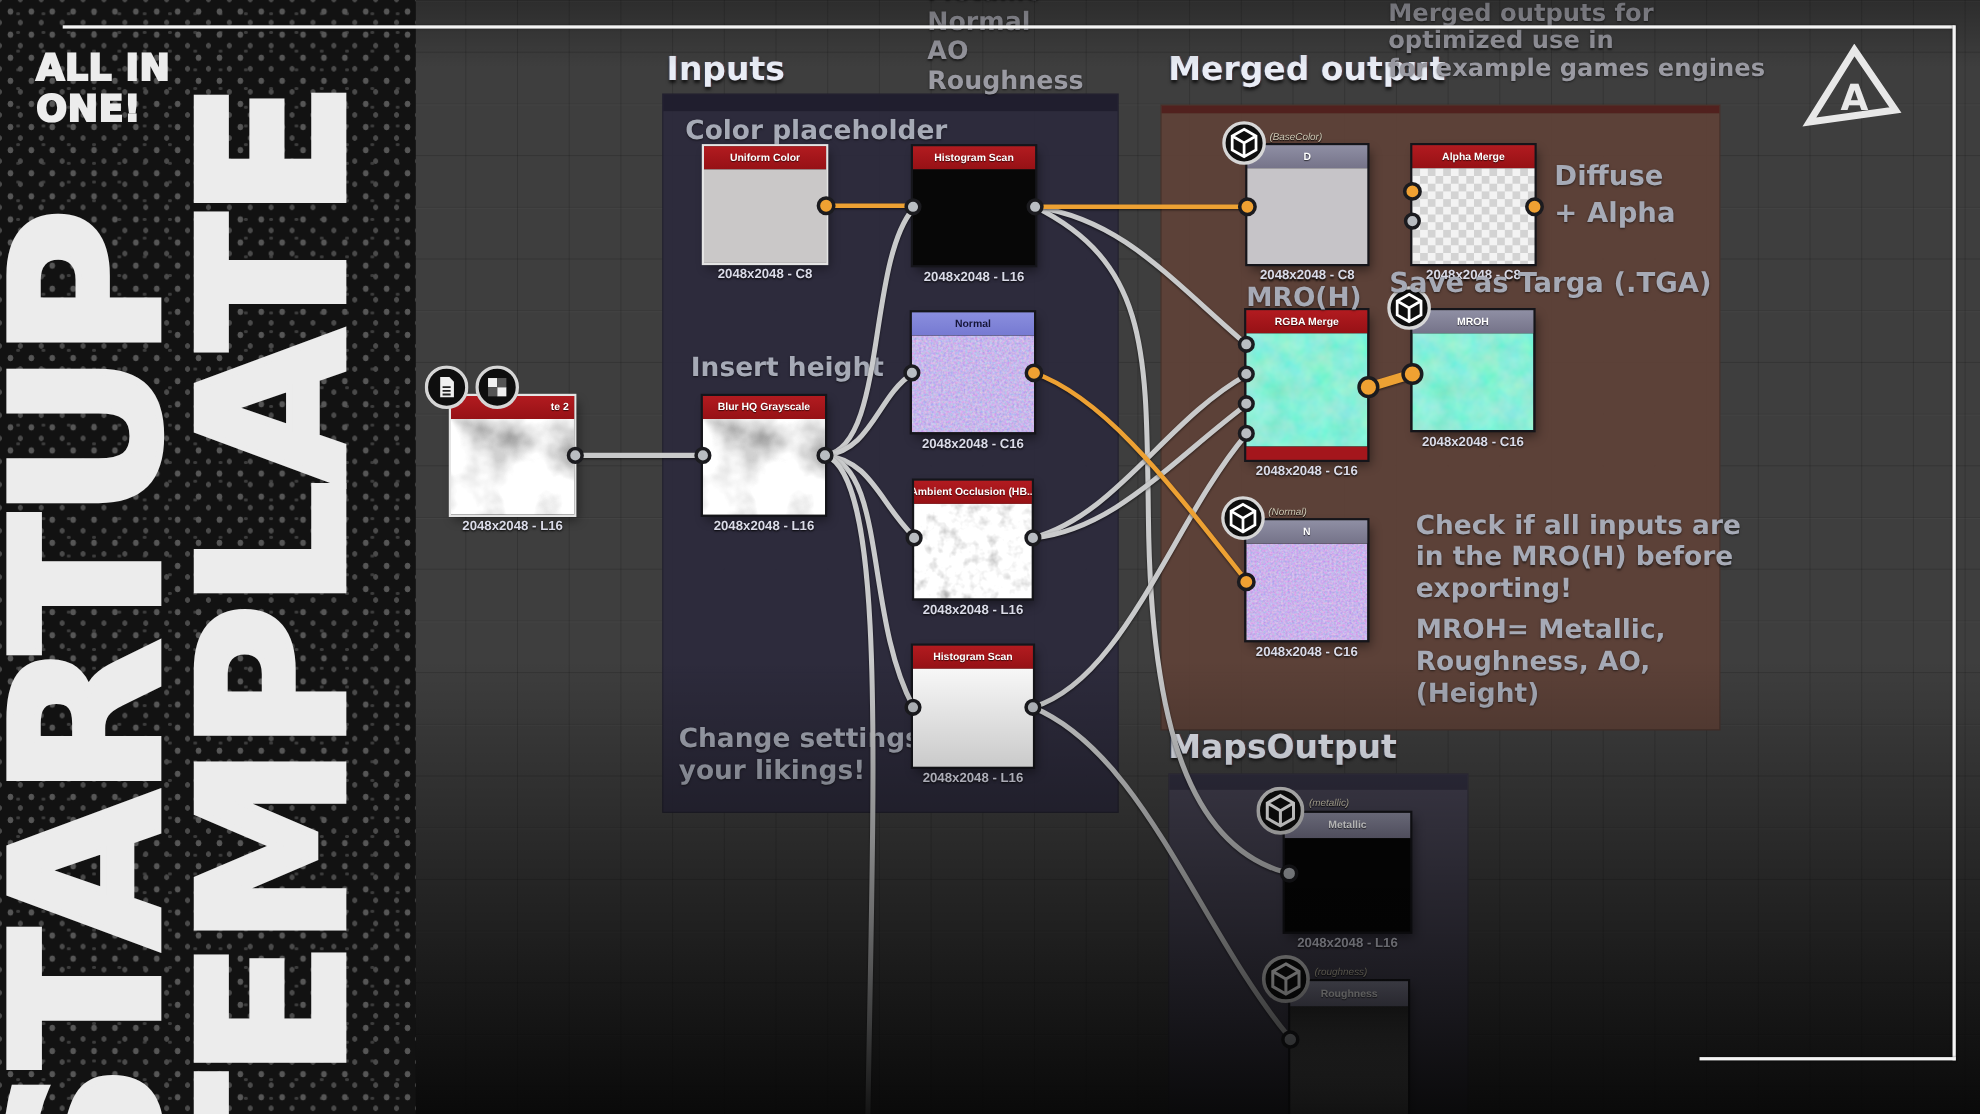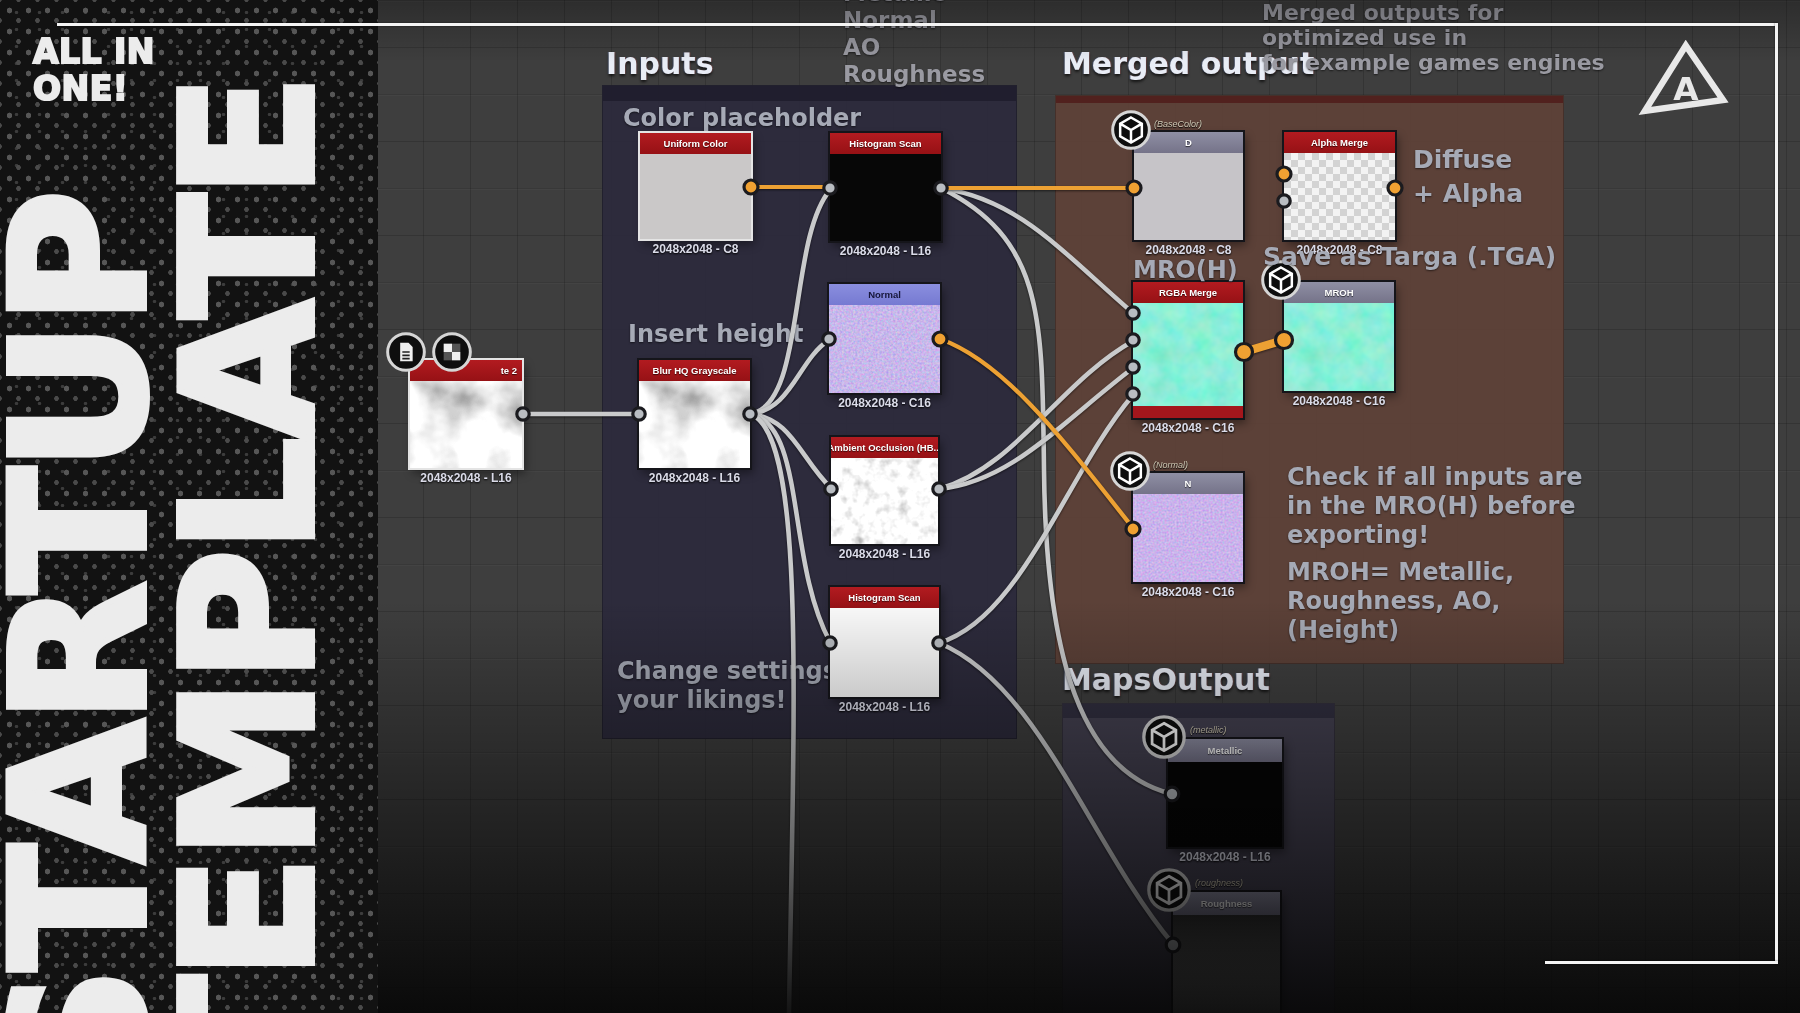--- a/index.html
+++ b/index.html
@@ -66,21 +66,21 @@
 
   
   .banner{position:absolute;left:0;top:0;width:378px;height:1013px;z-index:35;overflow:hidden;
     background:
       radial-gradient(#565656 2.4px, transparent 2.9px),
       radial-gradient(#4a4a4a 2px, transparent 2.5px),
       radial-gradient(#3c3c3c 1.6px, transparent 2.1px),
       #121212;
     background-size:19px 21px,19px 21px,23px 17px;
     background-position:0 0,9px 10px,5px 4px;}
-  .tagline{position:absolute;left:33px;top:34px;z-index:2;font-family:"DejaVu Sans",sans-serif;
+  .tagline{position:absolute;left:33px;top:44px;z-index:2;font-family:"DejaVu Sans",sans-serif;
     font-size:33px;font-weight:900;line-height:1.12;color:#ececec;-webkit-text-stroke:2px #ececec;letter-spacing:.5px;}
   .vword{position:absolute;z-index:2;transform-origin:0 0;transform:rotate(-90deg);white-space:nowrap;
     font-family:"DejaVu Sans",sans-serif;font-weight:900;color:#ececec;-webkit-text-stroke:6px #ececec;
     letter-spacing:-4px;line-height:1;}
   .vword1{left:-12px;top:1100px;font-size:185px;}
   .vword2{left:158px;top:1100px;font-size:182px;}
 </style>
 </head>
 <body>
 

